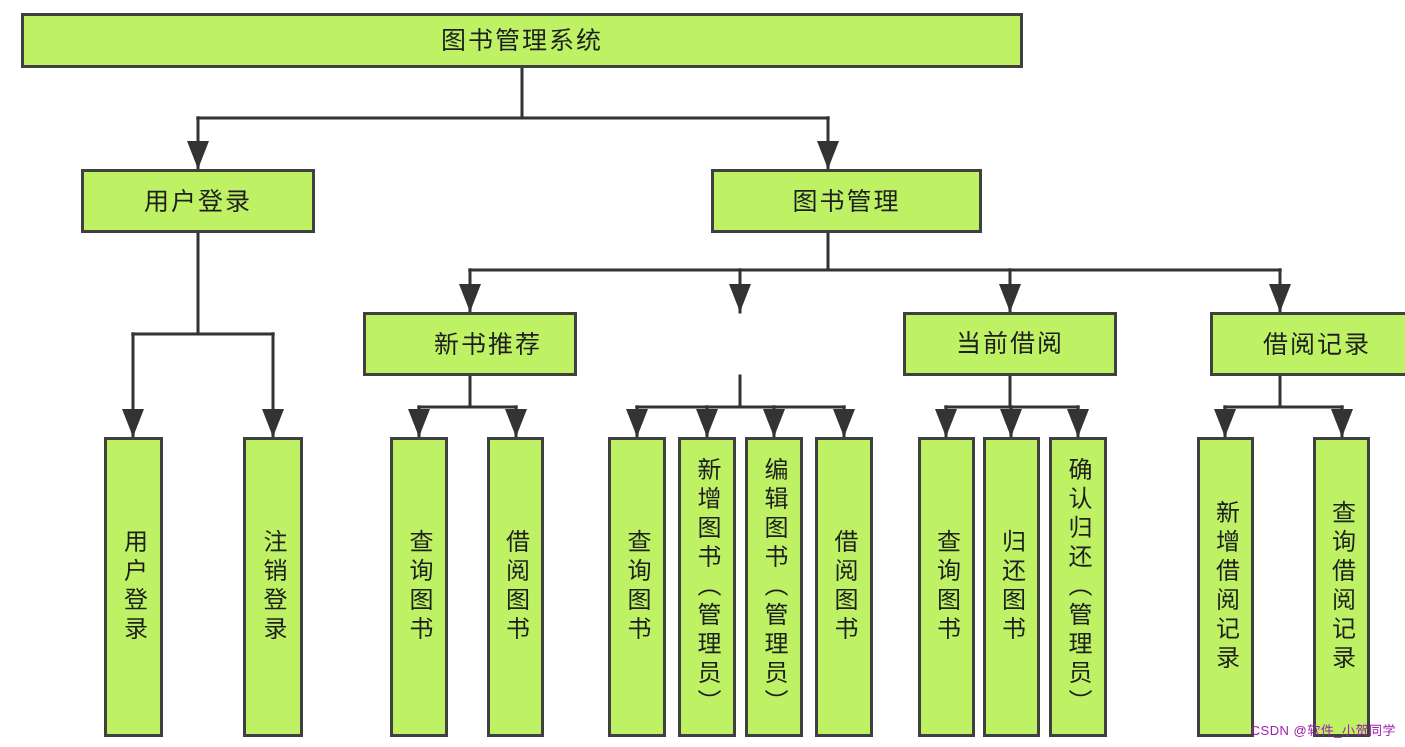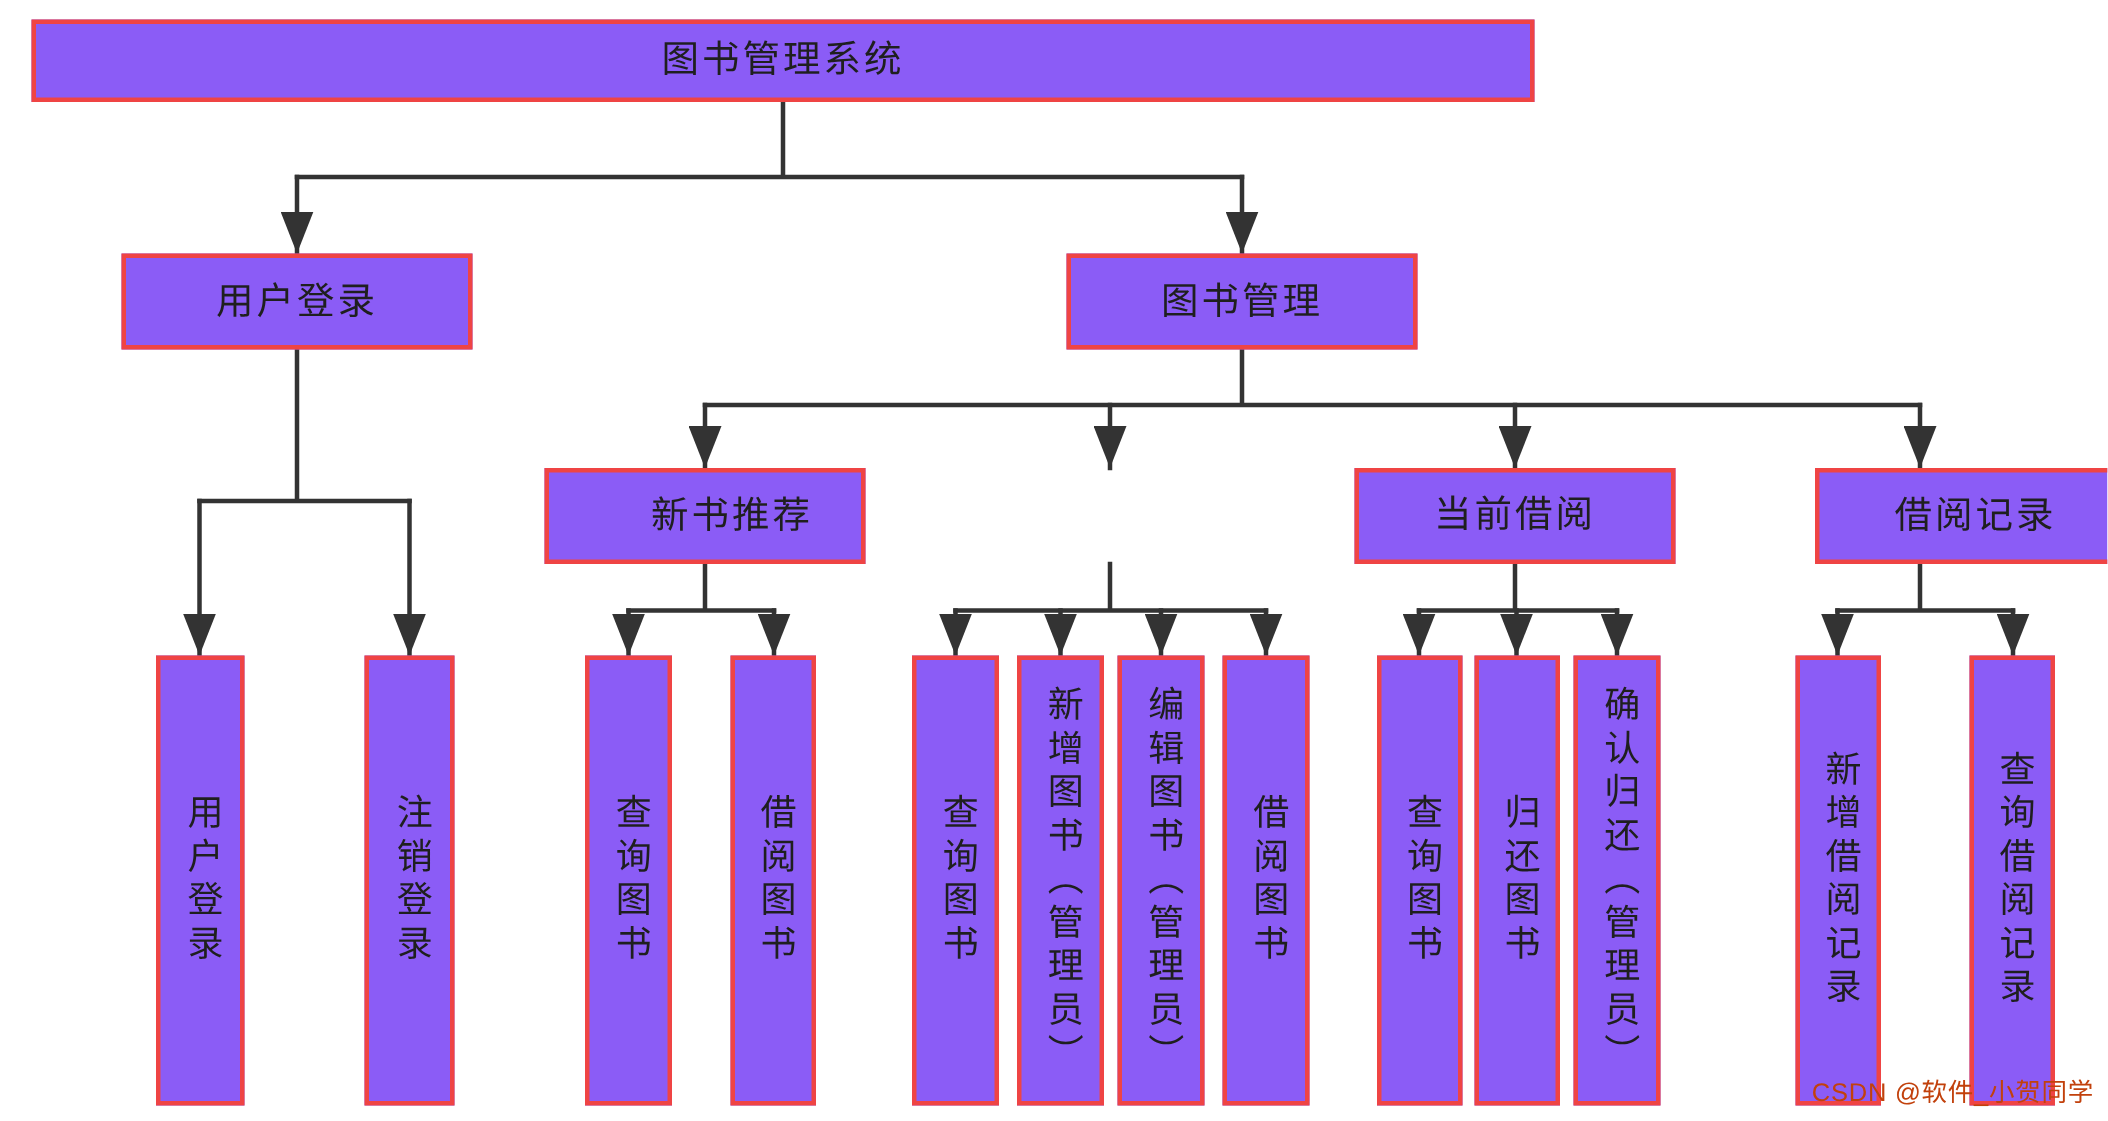--- a/index.html
+++ b/index.html
@@ -13,22 +13,22 @@
     color: #1f1f1f;
     overflow: hidden;
   }
   svg.wires {
     position: absolute;
     left: 0; top: 0;
     width: 1405px; height: 747px;
   }
   .box {
     position: absolute;
-    border: 3px solid #ef4444;
-    background: #8b5cf6;
+    border: 3px solid #404040;
+    background: #bef264;
     display: flex;
     align-items: center;
     justify-content: center;
     text-align: center;
     line-height: 1.15;
   }
   .h {
     font-size: 25px;
     letter-spacing: 2px;
   }
@@ -36,23 +36,23 @@
     writing-mode: vertical-rl;
     text-orientation: mixed;
     font-size: 24px;
     letter-spacing: 5px;
     line-height: 1.0;
   }
   .watermark {
     position: absolute;
     right: 9px;
     bottom: 8px;
-    font-size: 17px;
+    font-size: 13px;
     letter-spacing: 0.5px;
-    color: #c2410c;
+    color: #a21caf;
     white-space: nowrap;
   }
 </style>
 </head>
 <body>
 
 <div class="stage">
 
   <svg class="wires" viewBox="0 0 1405 747" xmlns="http://www.w3.org/2000/svg">
     <defs>
@@ -108,21 +108,21 @@
         <path d="M1280,376 V407 M1225,407 H1342"></path>
         <line x1="1225" y1="407" x2="1225" y2="437" marker-end="url(#ah)"></line>
         <line x1="1342" y1="407" x2="1342" y2="437" marker-end="url(#ah)"></line>
       </g>
     </g>
   </svg>
 
   <div class="box h" style="left:21px; top:13px; width:1002px; height:55px;">图书管理系统</div>
 
   <div class="box h" style="left:81px; top:169px; width:234px; height:64px;">用户登录</div>
-  <div class="box h" style="left:711px; top:169px; width:234px; height:64px;">图书管理</div>
+  <div class="box h" style="left:711px; top:169px; width:271px; height:64px;">图书管理</div>
 
   <div class="box h" style="left:363px; top:312px; width:214px; height:64px;padding-left:36px;">新书推荐</div>
   <div class="box h" style="left:903px; top:312px; width:214px; height:64px;font-family:Liberation Serif, serif;">当前借阅</div>
   <div class="box h" style="left:1210px; top:312px; width:214px; height:64px;">借阅记录</div>
 
   <div class="box v" style="left:104px; top:437px; width:59px; height:300px;">用户登录</div>
   <div class="box v" style="left:243px; top:437px; width:60px; height:300px;">注销登录</div>
 
   <div class="box v" style="left:390px; top:437px; width:58px; height:300px;">查询图书</div>
   <div class="box v" style="left:487px; top:437px; width:57px; height:300px;">借阅图书</div>

